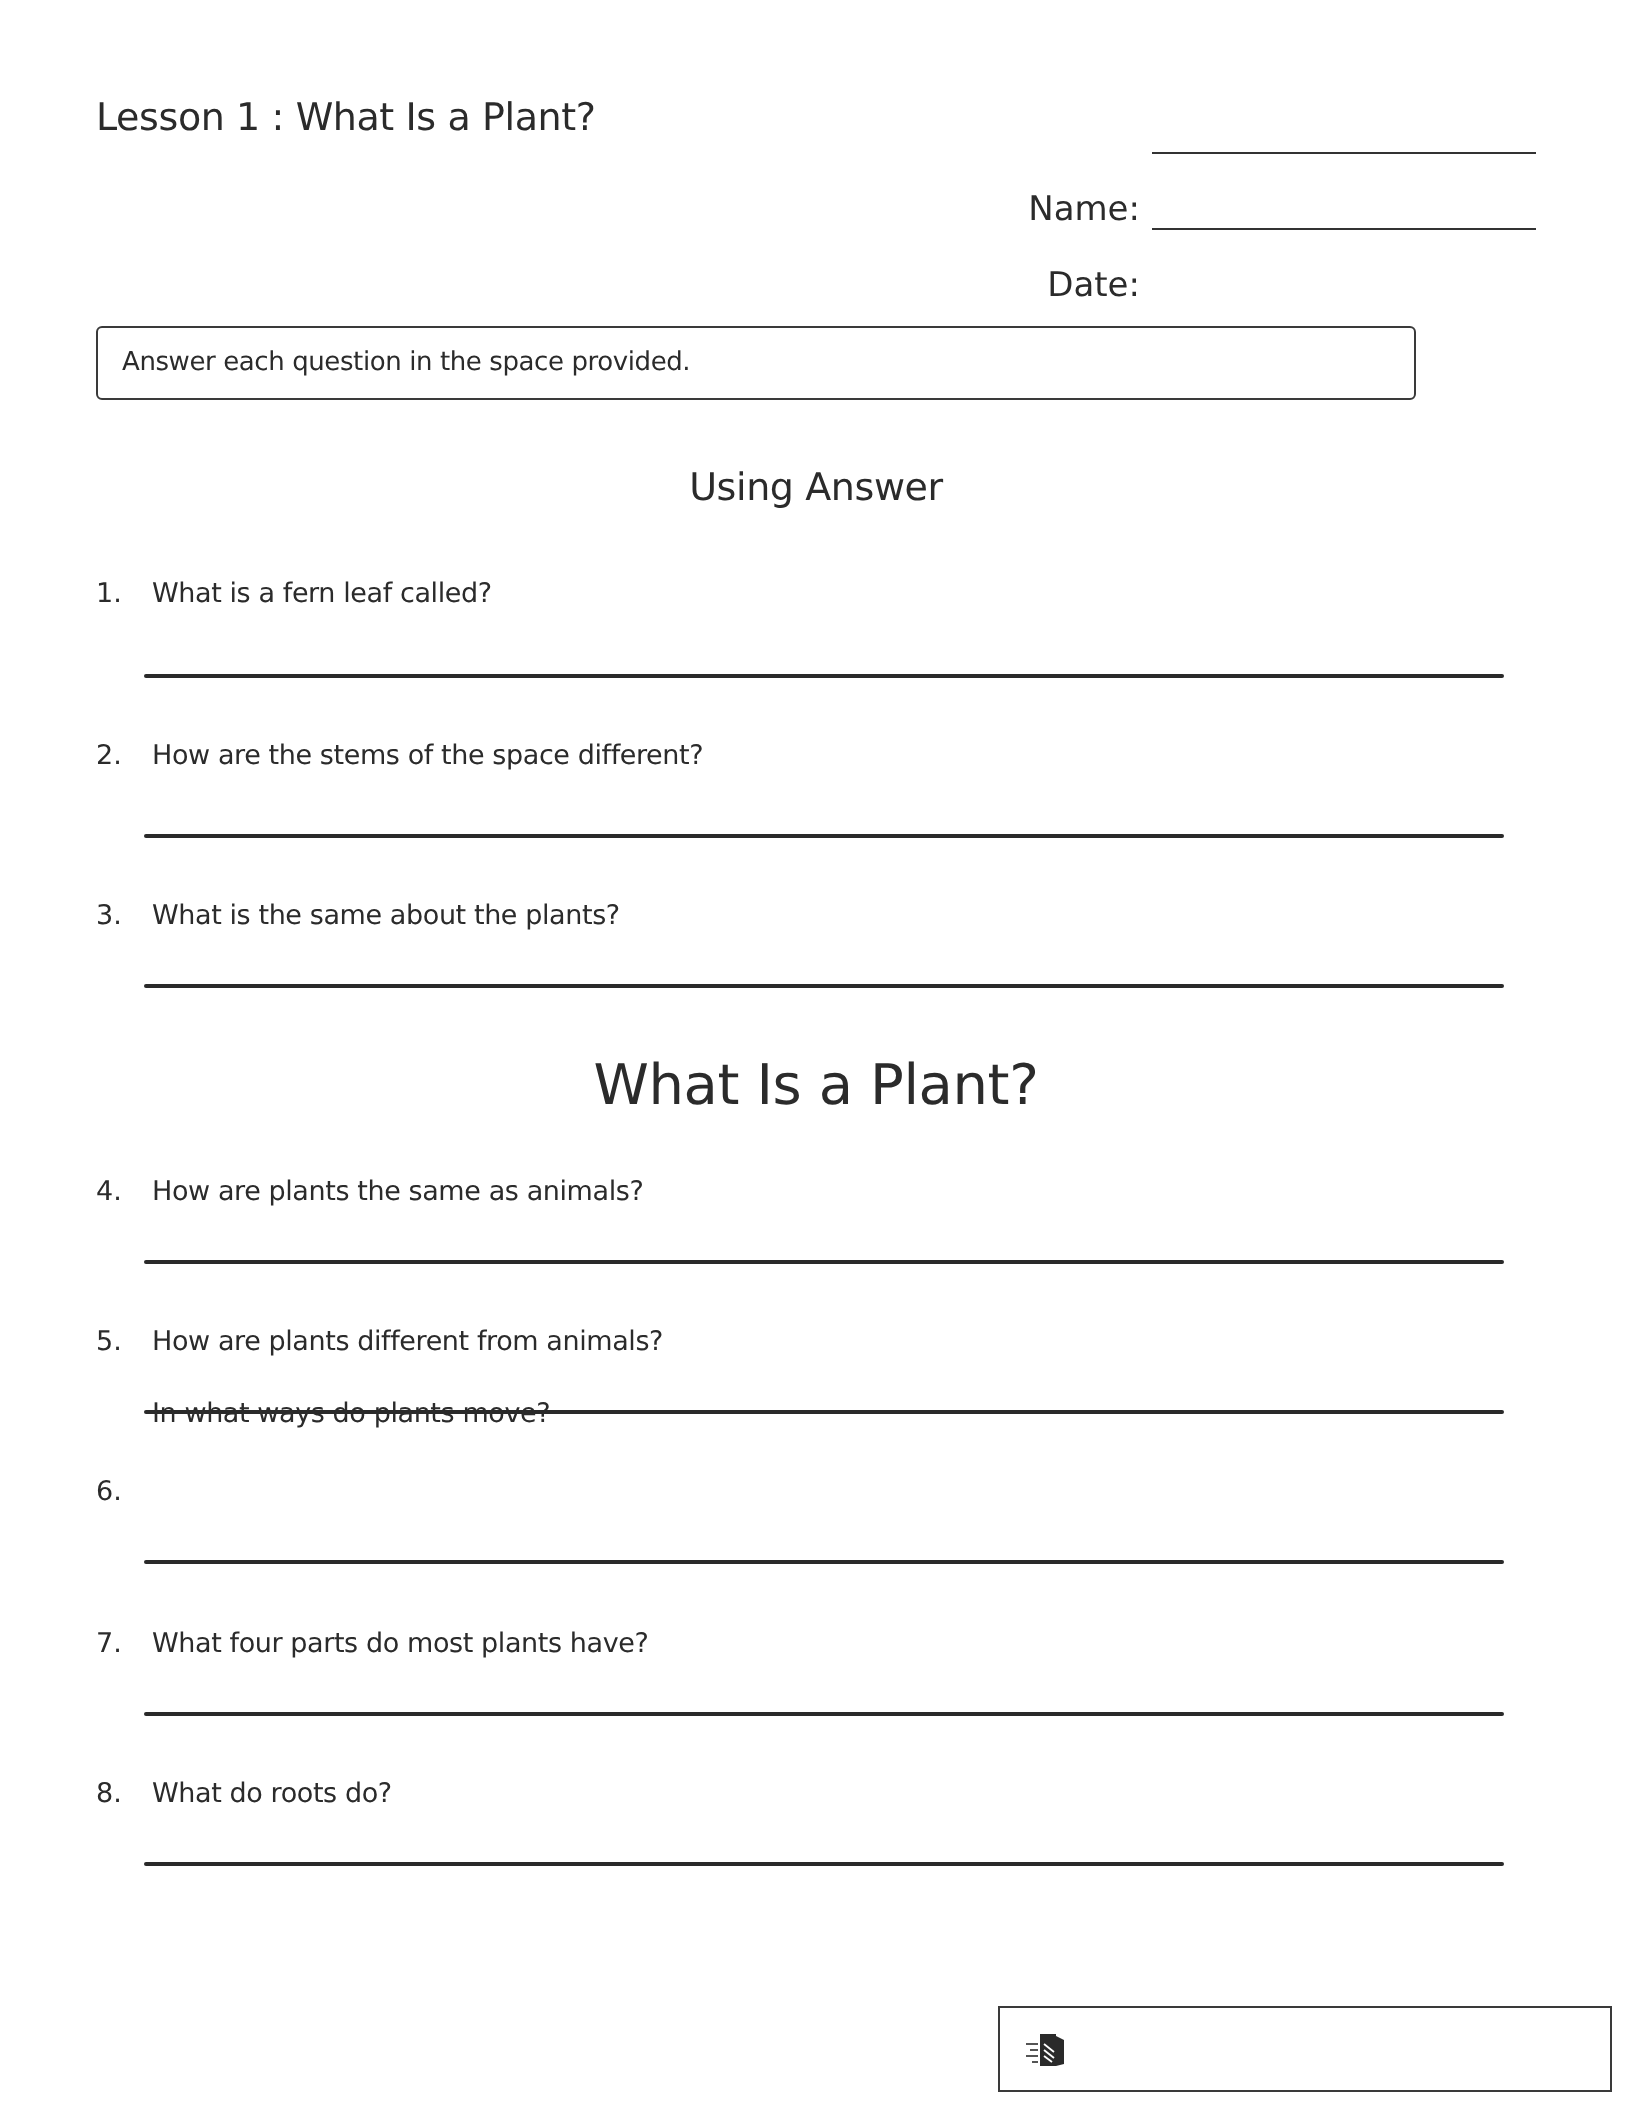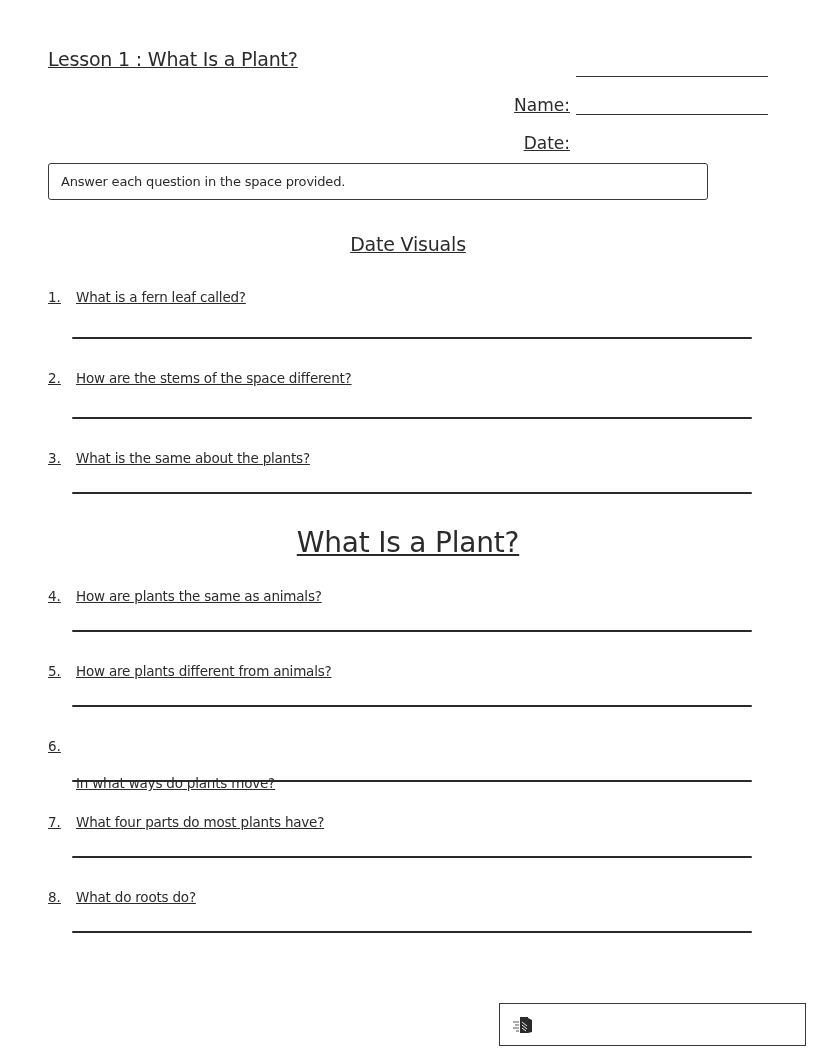--- a/index.html
+++ b/index.html
@@ -8,21 +8,21 @@
       background: #ffffff;
     }
     body {
       width: 816px;
       height: 1056px;
       position: relative;
       overflow: hidden;
       font-family: "DejaVu Sans", sans-serif;
       color: #2b2b2b;
     }
-    .abs { position: absolute; text-decoration: underline; }
+    .abs { position: absolute; }
 
     .title {
       left: 48px;
       top: 48px;
       font-size: 19px;
       font-weight: normal;
       color: #2b2b2b;
       white-space: nowrap;
       letter-spacing: -0.2px;
     }
@@ -124,21 +124,21 @@
 <div class="abs field-label" style="left:490px; top:53px;">Name:</div>
 <div class="abs field-line" style="left:576px; top:76px;"></div>
 
 <div class="abs field-label" style="left:490px; top:91px;">Date:</div>
 <div class="abs field-line" style="left:576px; top:114px;"></div>
 
 <div class="abs instructions">
   <span class="instructions-text">Answer each question in the space provided.</span>
 </div>
 
-<div class="abs section-heading sh1">Date Visuals</div>
+<div class="abs section-heading sh1">Using Answer</div>
 
 <div class="abs q-num" style="top:289px;">1.</div>
 <div class="abs q-text" style="top:289px;">What is a fern leaf called?</div>
 <div class="abs answer-line" style="top:337px;"></div>
 
 <div class="abs q-num" style="top:370px;">2.</div>
 <div class="abs q-text" style="top:370px;">How are the stems of the space different?</div>
 <div class="abs answer-line" style="top:417px;"></div>
 
 <div class="abs q-num" style="top:450px;">3.</div>
@@ -149,21 +149,21 @@
 
 <div class="abs q-num" style="top:588px;">4.</div>
 <div class="abs q-text" style="top:588px;">How are plants the same as animals?</div>
 <div class="abs answer-line" style="top:630px;"></div>
 
 <div class="abs q-num" style="top:663px;">5.</div>
 <div class="abs q-text" style="top:663px;">How are plants different from animals?</div>
 <div class="abs answer-line" style="top:705px;"></div>
 
 <div class="abs q-num" style="top:738px;">6.</div>
-<div class="abs q-text" style="top:775px;">In what ways do plants move?</div>
+<div class="abs q-text" style="top:699px;">In what ways do plants move?</div>
 <div class="abs answer-line" style="top:780px;"></div>
 
 <div class="abs q-num" style="top:814px;">7.</div>
 <div class="abs q-text" style="top:814px;">What four parts do most plants have?</div>
 <div class="abs answer-line" style="top:856px;"></div>
 
 <div class="abs q-num" style="top:889px;">8.</div>
 <div class="abs q-text" style="top:889px;">What do roots do?</div>
 <div class="abs answer-line" style="top:931px;"></div>
 

